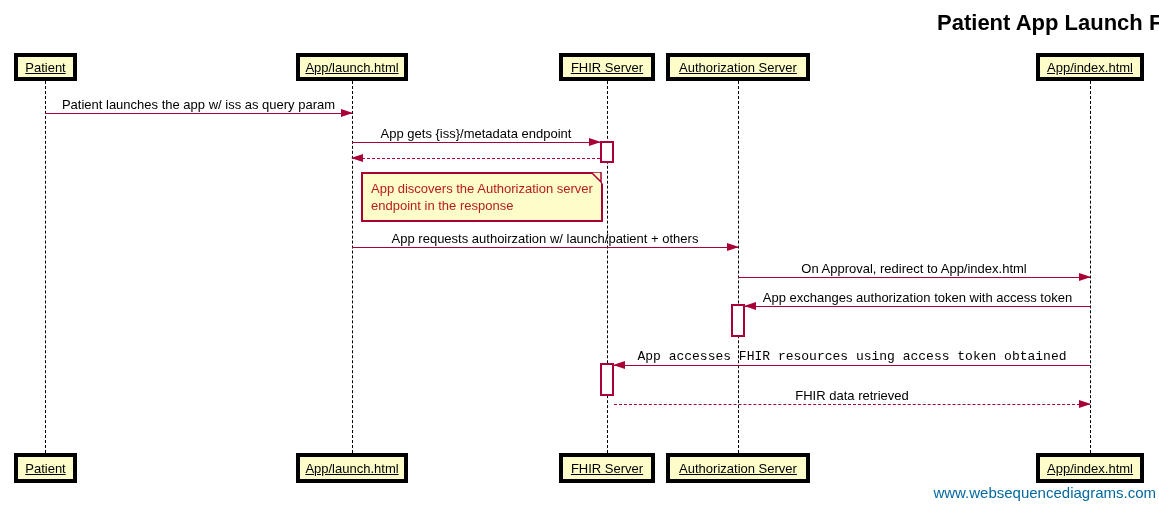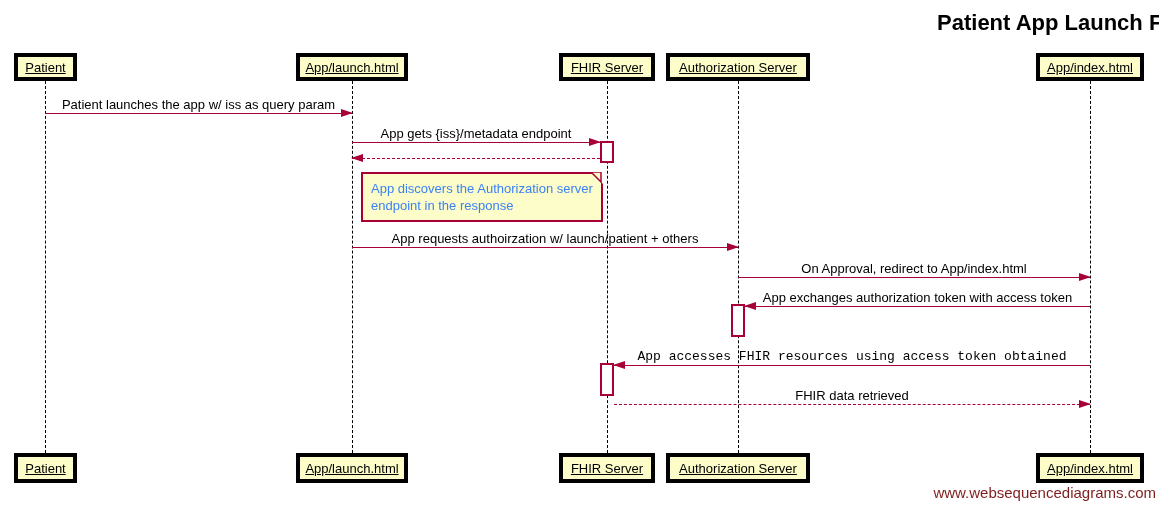--- a/index.html
+++ b/index.html
@@ -50,26 +50,26 @@
   .activation {
     position:absolute; width:14px;
     background:#ffffff;
     border:2px solid #a80036;
   }
   .note {
     position:absolute;
     background:#fdfdc9;
     border:2px solid #a80036;
     padding:6px 8px;
-    font-size:13px; line-height:17px; color:#3b82f6;
+    font-size:13px; line-height:17px; color:#b91c1c;
   }
   .note-fold { position:absolute; top:-2px; right:-2px; }
   .watermark {
     position:absolute; top:484px; right:3px;
-    font-size:15px; color:#7f1d1d;
+    font-size:15px; color:#0369a1;
   }
 </style>
 </head>
 <body>
 
 <div class="canvas">
 
   <div class="title">Patient App Launch Flow</div>
 
   <div class="lifeline" style="left:45px"></div>

